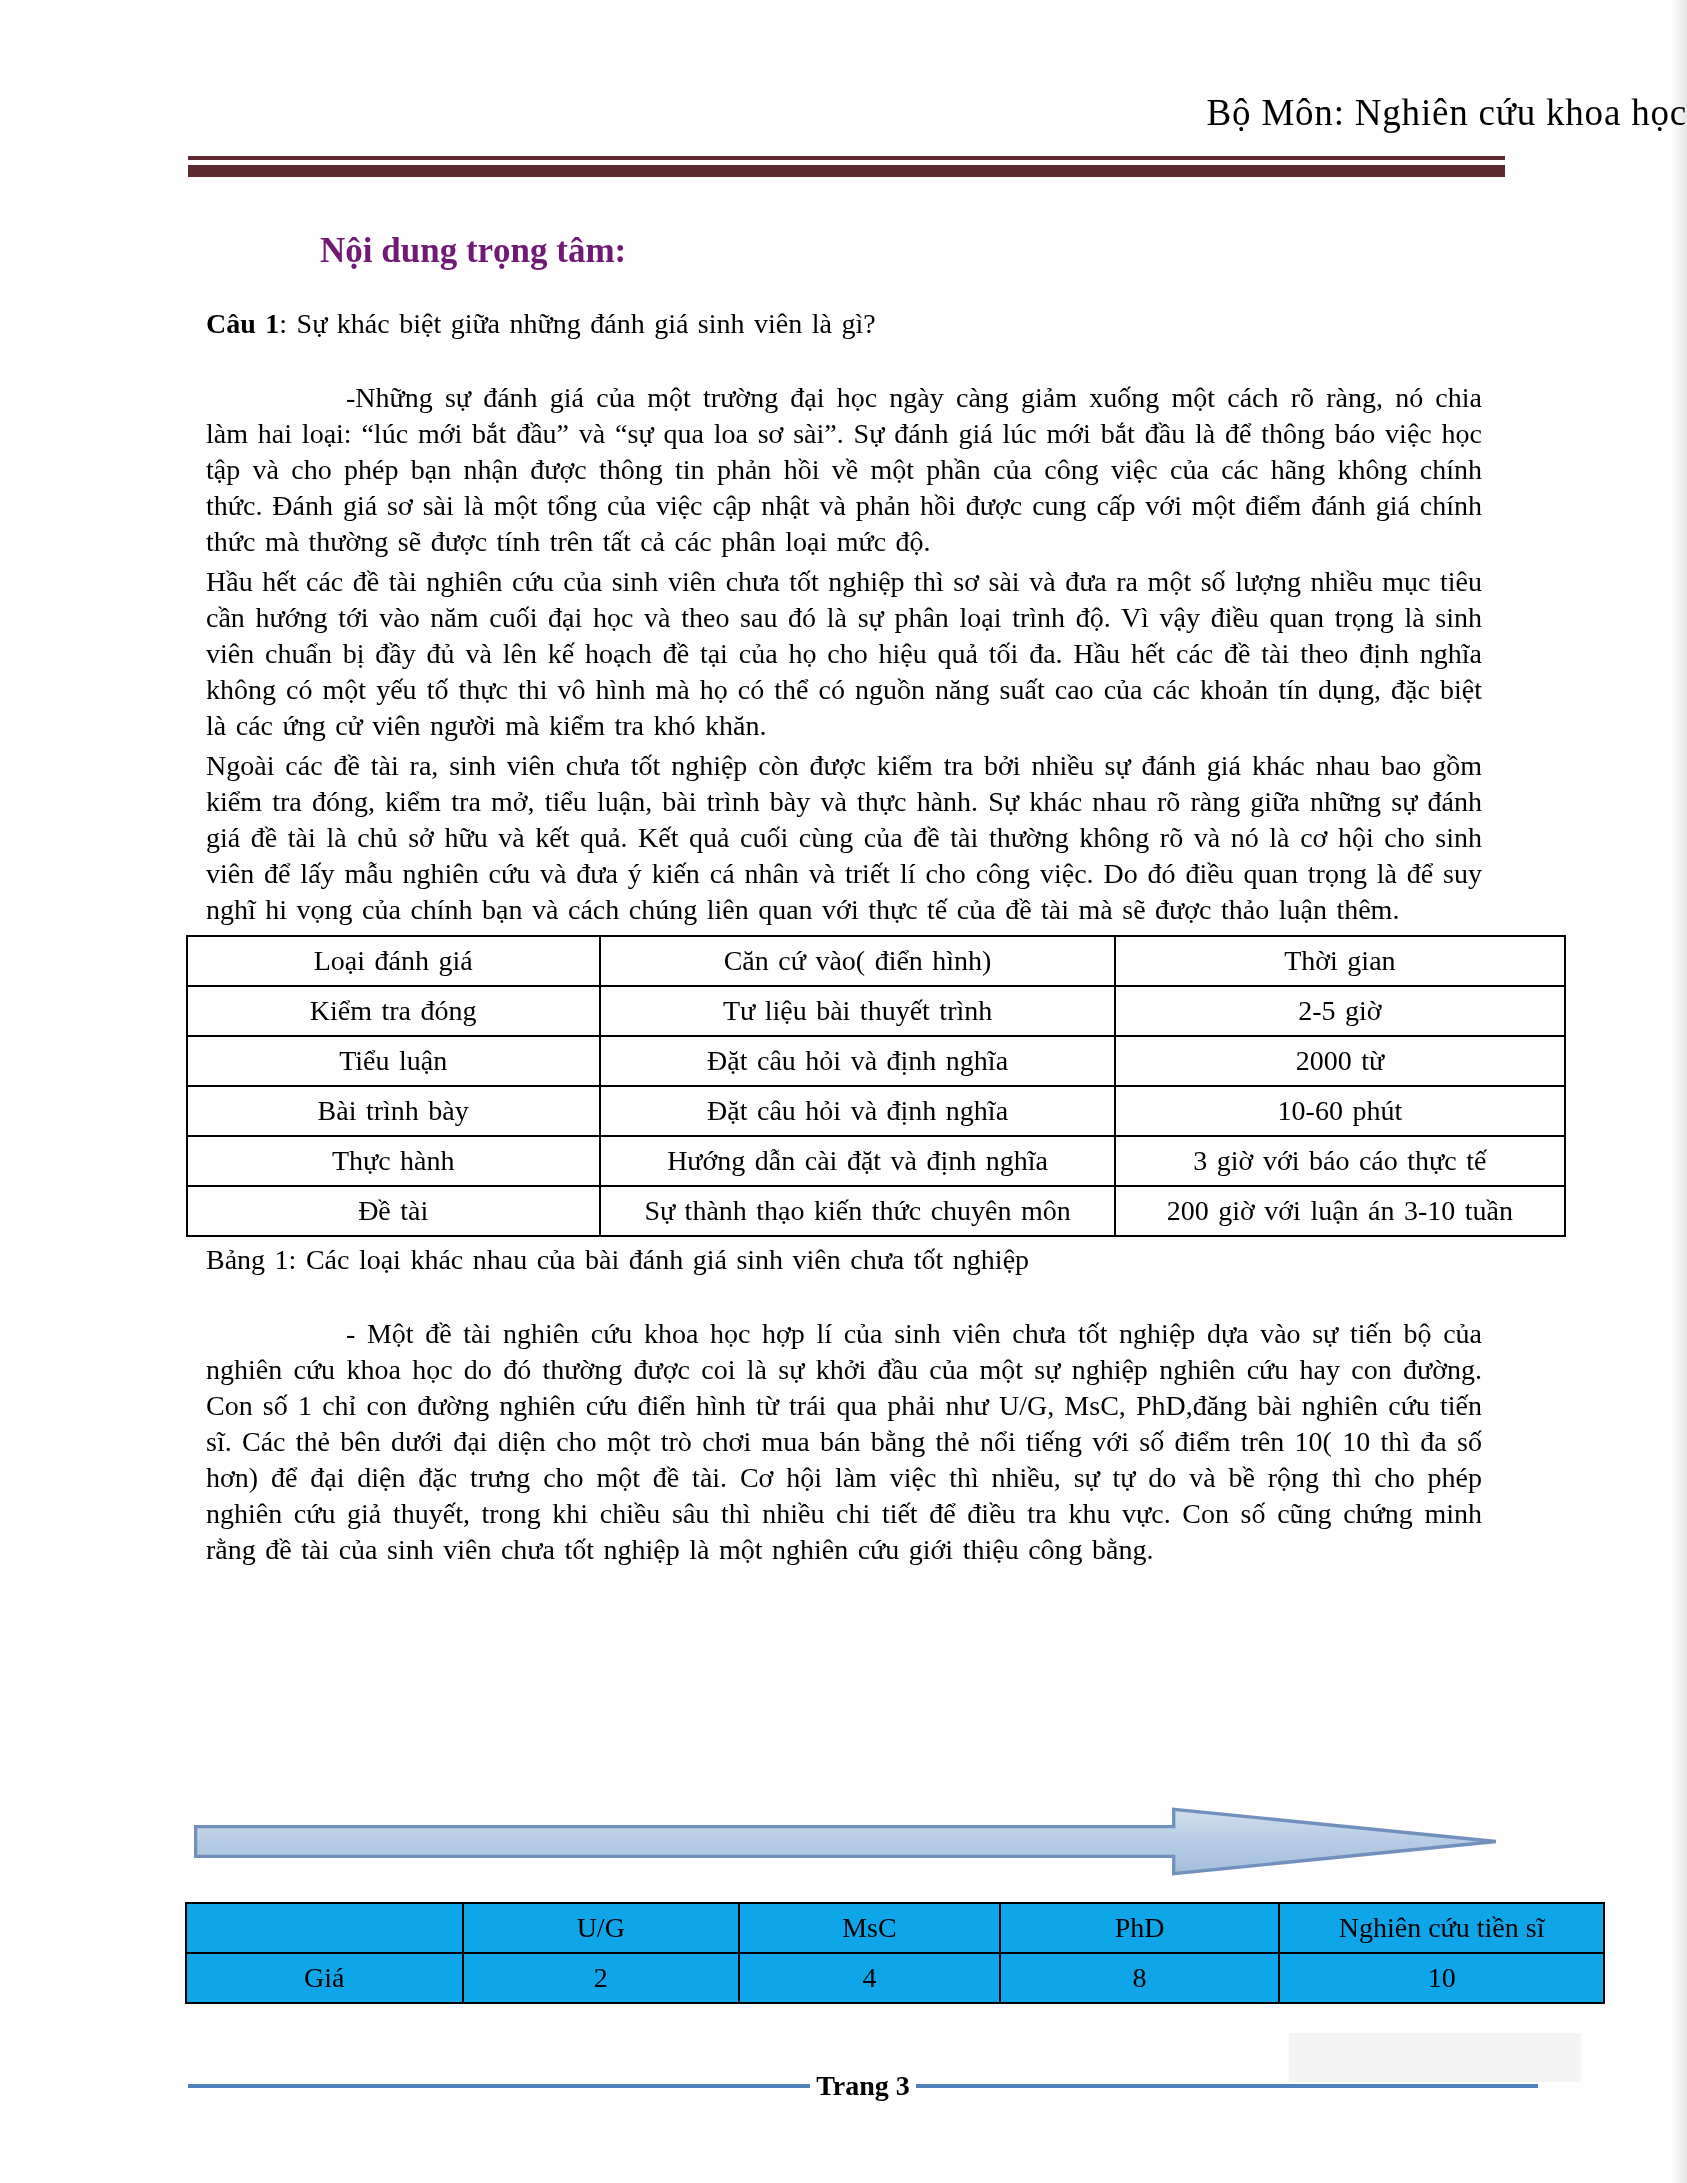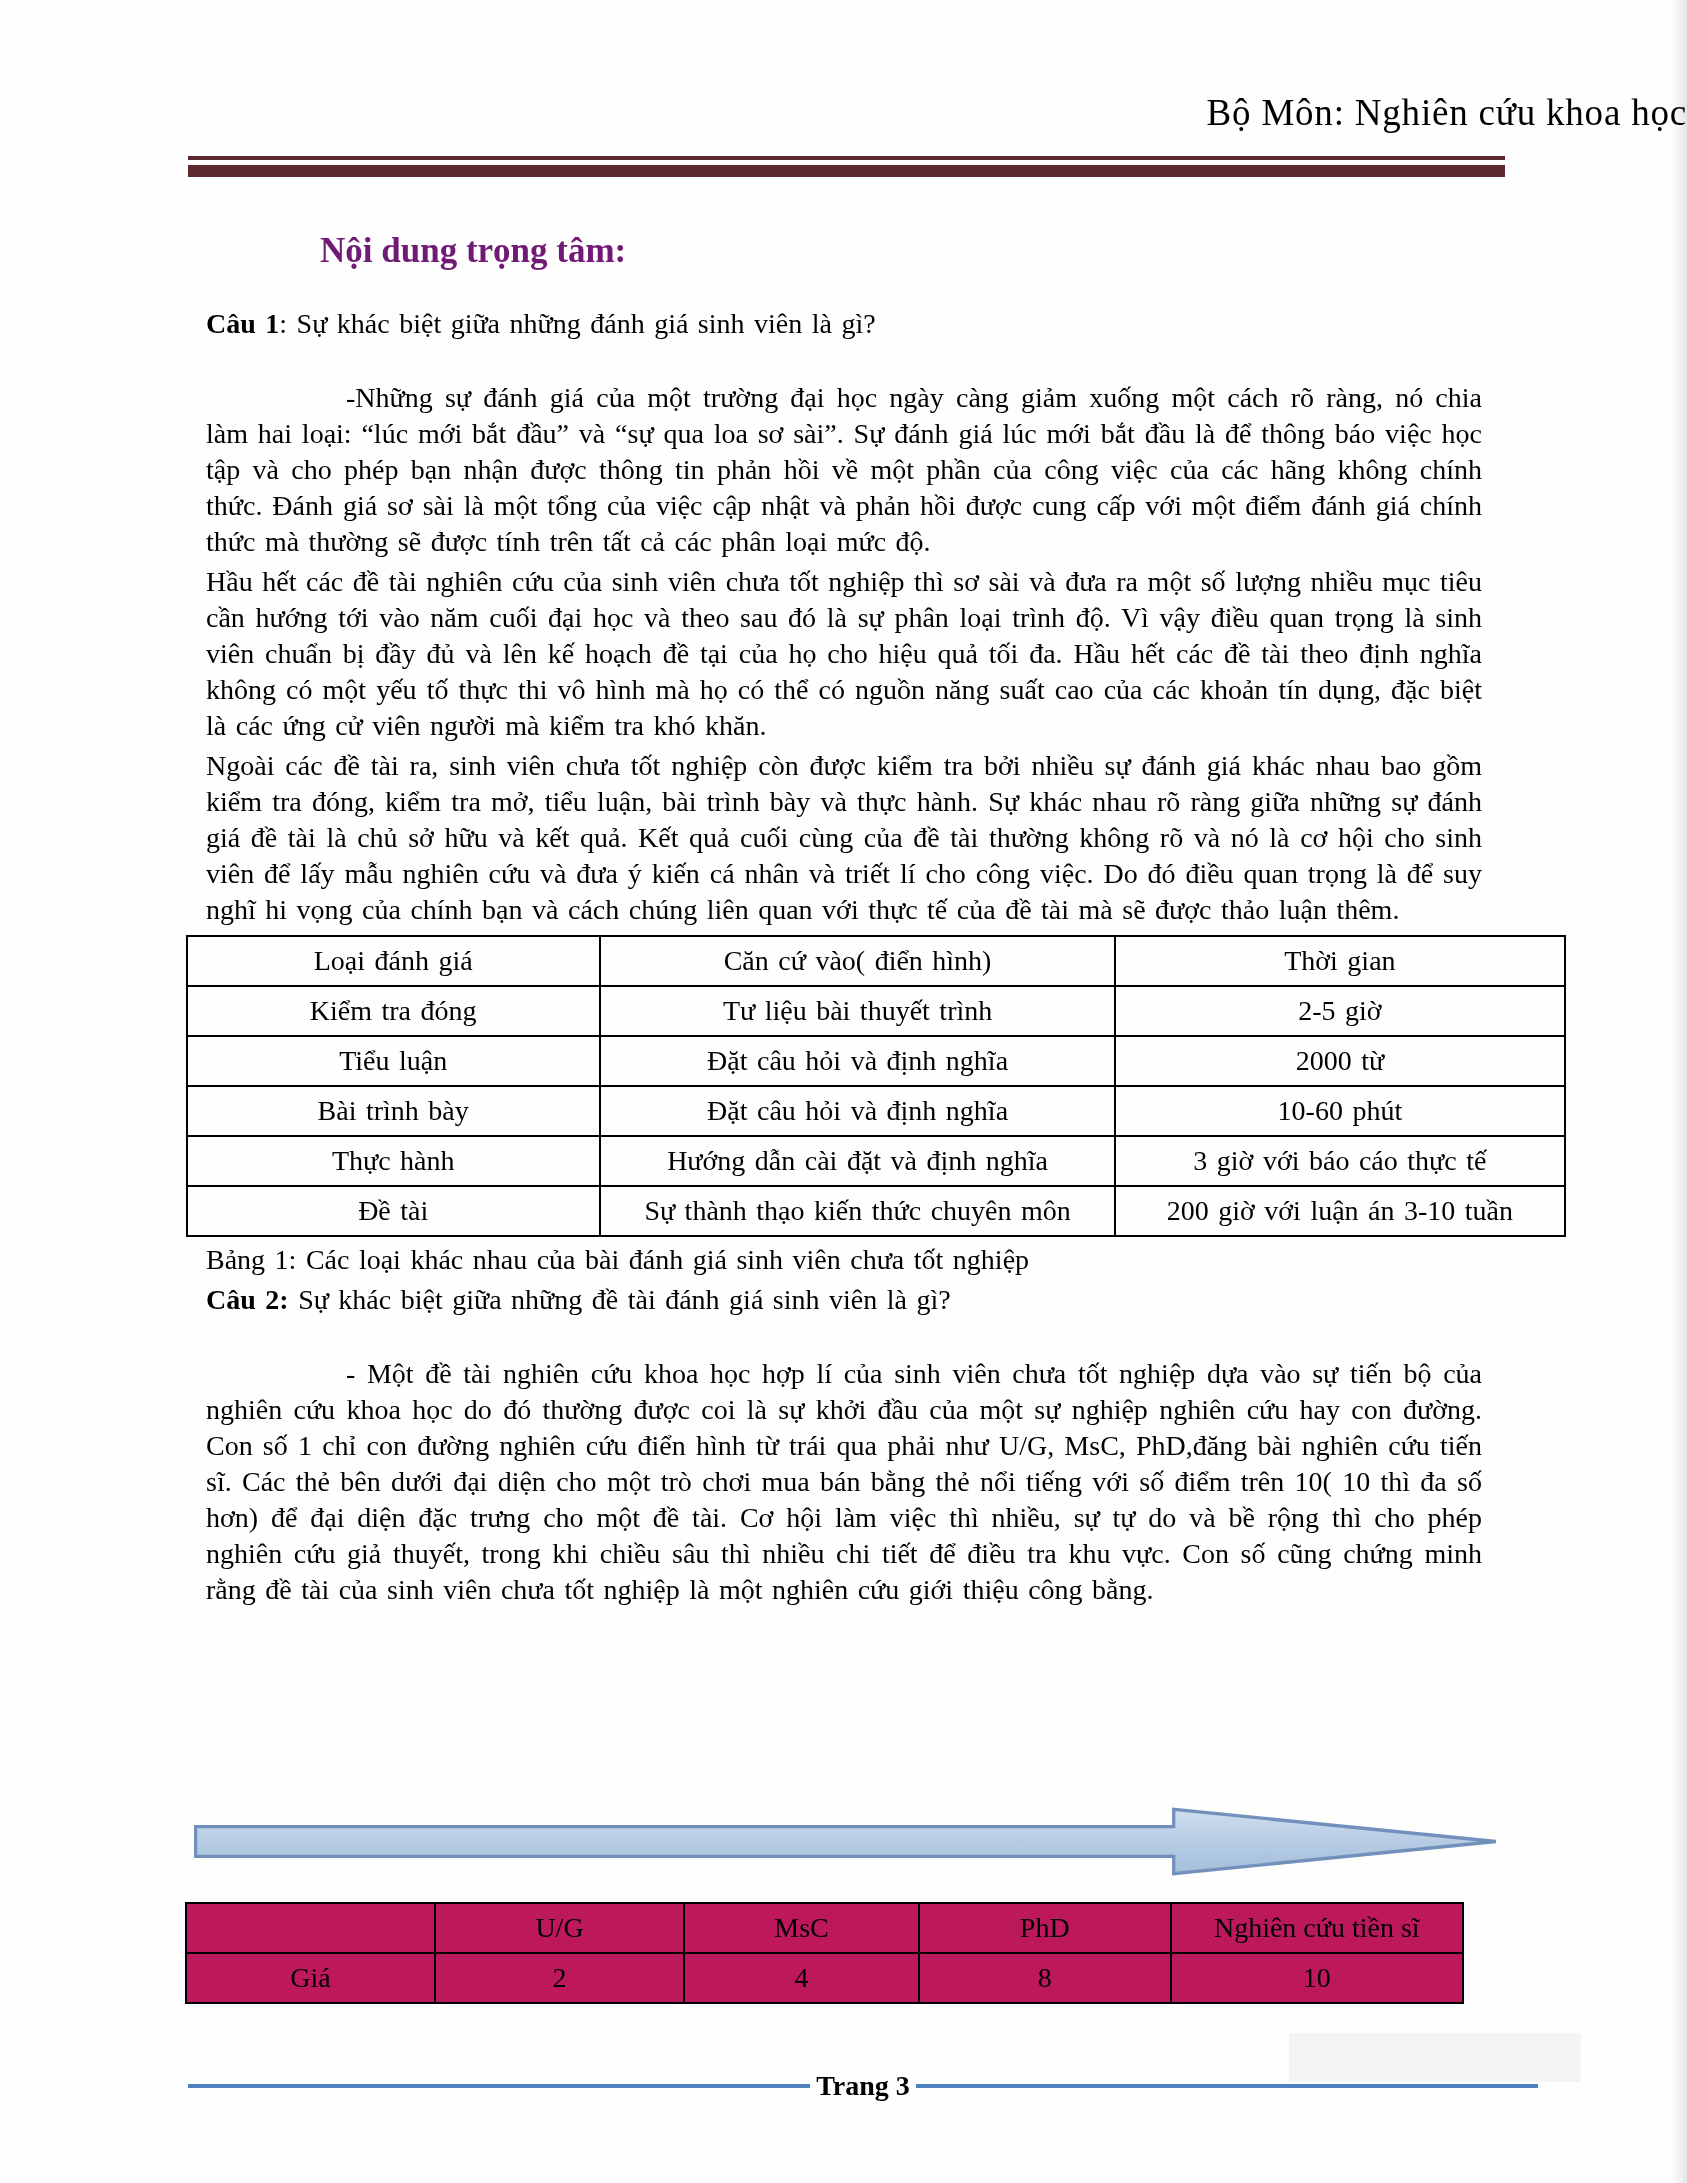--- a/index.html
+++ b/index.html
@@ -46,21 +46,21 @@
     padding:6px 10px;
     overflow:hidden;white-space:nowrap;
   }
   .t1 th,.t2 th{font-weight:normal;text-align:center;}
   .t1 td,.t2 td{text-align:center;}
 
   
   .arrow-wrap{position:absolute;top:1806px;left:194px;width:1306px;height:71px;}
 
   
-  .t2{position:absolute;top:1902px;left:185px;width:1279px;background:#be185d;}
+  .t2{position:absolute;top:1902px;left:185px;width:1420px;background:#0ea5e9;}
 
   
   .footer{
     position:absolute;top:2070px;left:188px;width:1350px;
     display:flex;align-items:center;gap:6px;
   }
   .fline{flex:1;height:4.1px;background:#4f81bd;}
   .footer-label{font-weight:bold;font-size:28px;white-space:nowrap;}
 
   
@@ -132,21 +132,20 @@
         <tr>
           <td>Đề tài</td>
           <td>Sự thành thạo kiến thức chuyên môn</td>
           <td>200 giờ với luận án 3-10 tuần</td>
         </tr>
       </tbody>
     </table>
 
     <p class="caption">Bảng 1: Các loại khác nhau của bài đánh giá sinh viên chưa tốt nghiệp</p>
 
-    <p class="q-line" style="margin-bottom:0 !important;"><span class="bold">Câu 2:</span><span> Sự khác biệt giữa những đề tài đánh giá sinh viên là gì?</span></p>
 
     <p class="indent gap-top">- Một đề tài nghiên cứu khoa học hợp lí của sinh viên chưa tốt nghiệp dựa vào sự tiến bộ của nghiên cứu khoa học do đó thường được coi là sự khởi đầu của một sự nghiệp nghiên cứu hay con đường. Con số 1 chỉ con đường nghiên cứu điển hình từ trái qua phải như U/G, MsC, PhD,đăng bài nghiên cứu tiến sĩ. Các thẻ bên dưới đại diện cho một trò chơi mua bán bằng thẻ nổi tiếng với số điểm trên 10( 10 thì đa số hơn) để đại diện đặc trưng cho một đề tài. Cơ hội làm việc thì nhiều, sự tự do và bề rộng thì cho phép nghiên cứu giả thuyết, trong khi chiều sâu thì nhiều chi tiết để điều tra khu vực. Con số cũng chứng minh rằng đề tài của sinh viên chưa tốt nghiệp là một nghiên cứu giới thiệu công bằng.</p>
 
   </div>
 
   <div class="arrow-wrap">
     <svg width="1306" height="71" viewBox="0 0 1585 86">
       <defs>
         <linearGradient id="arrowGrad" x1="0" y1="0" x2="0" y2="1">
           <stop offset="0" stop-color="#cfdeee"></stop>

